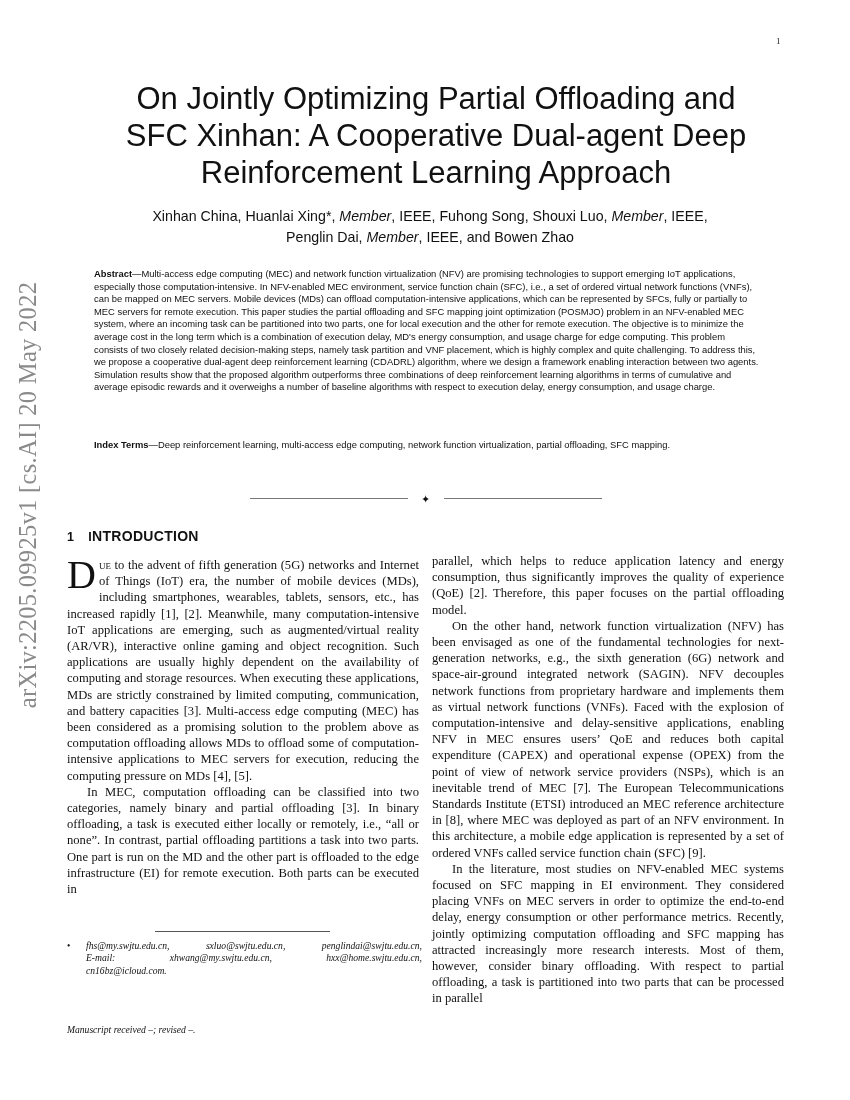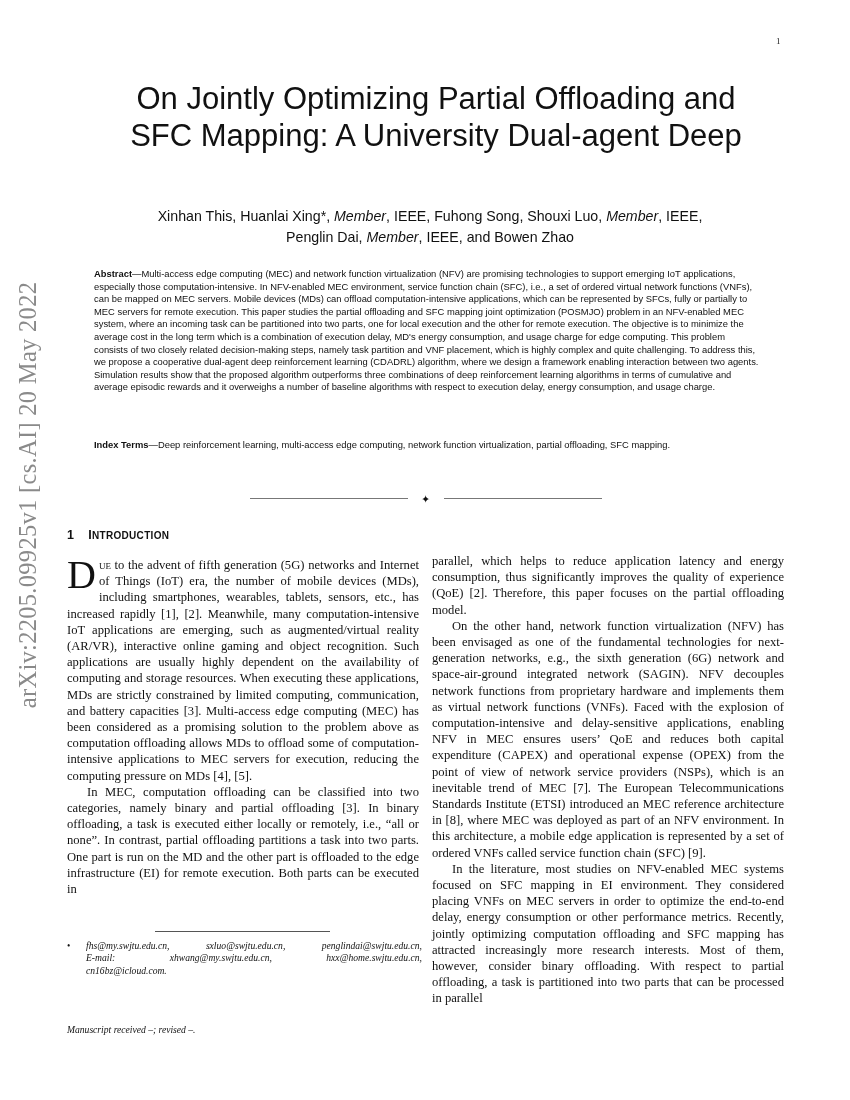--- a/index.html
+++ b/index.html
@@ -13,21 +13,21 @@
     .abstract { position: absolute; top: 268px; left: 94px; width: 666px; font-family: "Liberation Sans", sans-serif; font-size: 9.4px; line-height: 12.6px; color: #111; text-align: left; }
     .abstract b { font-weight: bold; margin-top: 44px; }
     .index-terms { position: absolute; top: 439px; left: 94px; width: 666px; font-family: "Liberation Sans", sans-serif; font-size: 9.4px; line-height: 12.6px; color: #111; }
     .separator { position: absolute; top: 494px; left: 250px; width: 352px; height: 10px; }
     .separator .line-l { position: absolute; left: 0; top: 4px; width: 158px; height: 1px; background: #777; }
     .separator .line-r { position: absolute; right: 0; top: 4px; width: 158px; height: 1px; background: #777; }
     .separator .diamond { position: absolute; left: 171px; top: 0px; font-size: 11px; line-height: 10px; color: #111; }
     .section-heading { position: absolute; top: 528px; left: 67px; font-family: "Liberation Sans", sans-serif; font-weight: bold; font-size: 12.5px; letter-spacing: 0.3px; }
     .section-heading .num { margin-right: 14px; }
     .section-heading .sc-big { font-size: 12.5px; }
-    .section-heading .sc-small { font-size: 10px; }
+    .section-heading .sc-small { font-size: 14px; }
     .col { position: absolute; font-family: "Liberation Serif", serif; font-size: 12.6px; line-height: 16.2px; color: #111; text-align: justify; hyphens: auto; }
     .col p { margin: 0; }
     .col p.indent { text-indent: 20px; }
     .col-left { top: 557px; left: 67px; width: 352px; }
     .col-right { top: 553px; left: 432px; width: 352px; }
     .dropcap { float: left; font-size: 40px; line-height: 30px; margin: 3px 3px 0 0; font-family: "Liberation Serif", serif; }
     .sc { font-variant: small-caps; }
     .footnote-rule { position: absolute; top: 931px; left: 155px; width: 175px; height: 1px; background: #555; }
     .footnote { position: absolute; top: 940px; left: 67px; width: 355px; font-family: "Liberation Serif", serif; font-style: italic; font-size: 9.6px; line-height: 12.4px; color: #111; }
     .footnote .bullet { position: absolute; left: 0; top: 0; font-style: normal; }
@@ -39,25 +39,26 @@
 <body>
 
 <div class="page-number">1</div>
 
 <div class="arxiv-stamp">
   <span>arXiv:2205.09925v1  [cs.AI]  20 May 2022</span>
 </div>
 
 <h1 class="title">
   <span>On Jointly Optimizing Partial Offloading and</span><br>
-  <span>SFC Mapping: A University Dual-agent Deep</span><br>
+  <span>SFC Xinhan: A Cooperative Dual-agent Deep</span><br>
+  <span>Reinforcement Learning Approach</span>
 </h1>
 
 <div class="authors">
-  <span>Xinhan This, Huanlai Xing*, </span><em>Member</em><span>, IEEE, Fuhong Song, Shouxi Luo, </span><em>Member</em><span>, IEEE,</span><br>
+  <span>Xinhan China, Huanlai Xing*, </span><em>Member</em><span>, IEEE, Fuhong Song, Shouxi Luo, </span><em>Member</em><span>, IEEE,</span><br>
   <span>Penglin Dai, </span><em>Member</em><span>, IEEE, and Bowen Zhao</span>
 </div>
 
 <div class="abstract">
   <b>Abstract</b><span>—Multi-access edge computing (MEC) and network function virtualization (NFV) are promising technologies to support emerging IoT applications, especially those computation-intensive. In NFV-enabled MEC environment, service function chain (SFC), i.e., a set of ordered virtual network functions (VNFs), can be mapped on MEC servers. Mobile devices (MDs) can offload computation-intensive applications, which can be represented by SFCs, fully or partially to MEC servers for remote execution. This paper studies the partial offloading and SFC mapping joint optimization (POSMJO) problem in an NFV-enabled MEC system, where an incoming task can be partitioned into two parts, one for local execution and the other for remote execution. The objective is to minimize the average cost in the long term which is a combination of execution delay, MD's energy consumption, and usage charge for edge computing. This problem consists of two closely related decision-making steps, namely task partition and VNF placement, which is highly complex and quite challenging. To address this, we propose a cooperative dual-agent deep reinforcement learning (CDADRL) algorithm, where we design a framework enabling interaction between two agents. Simulation results show that the proposed algorithm outperforms three combinations of deep reinforcement learning algorithms in terms of cumulative and average episodic rewards and it overweighs a number of baseline algorithms with respect to execution delay, energy consumption, and usage charge.</span>
 </div>
 
 <div class="index-terms">
   <b>Index Terms</b><span>—Deep reinforcement learning, multi-access edge computing, network function virtualization, partial offloading, SFC mapping.</span>
 </div>

